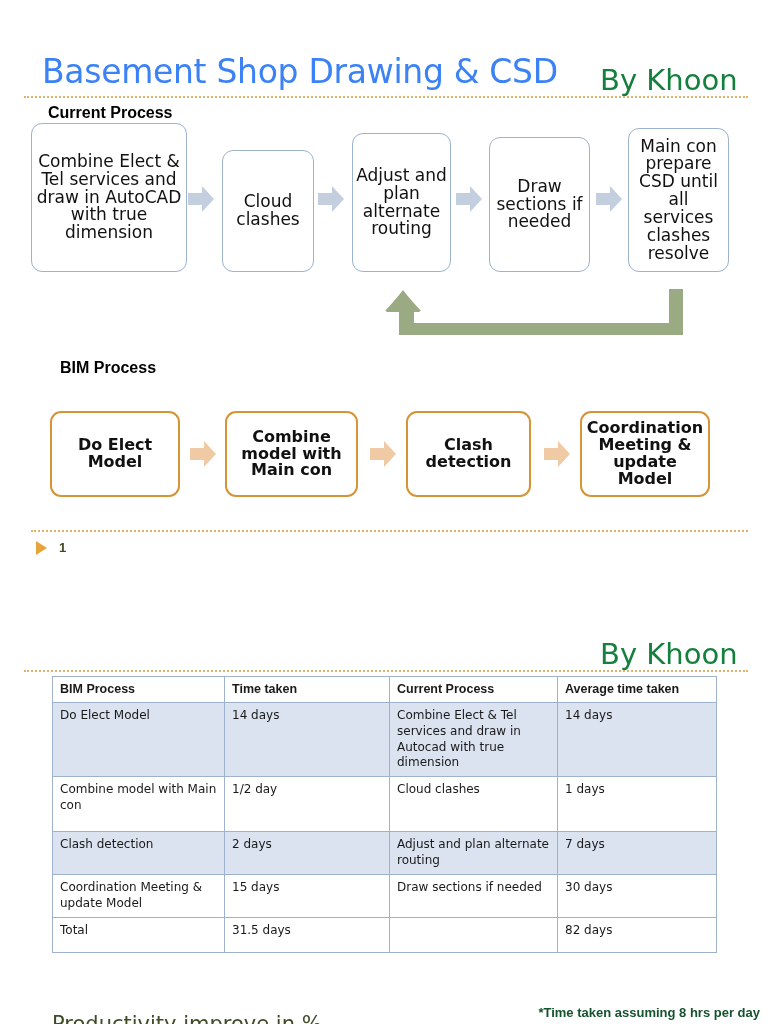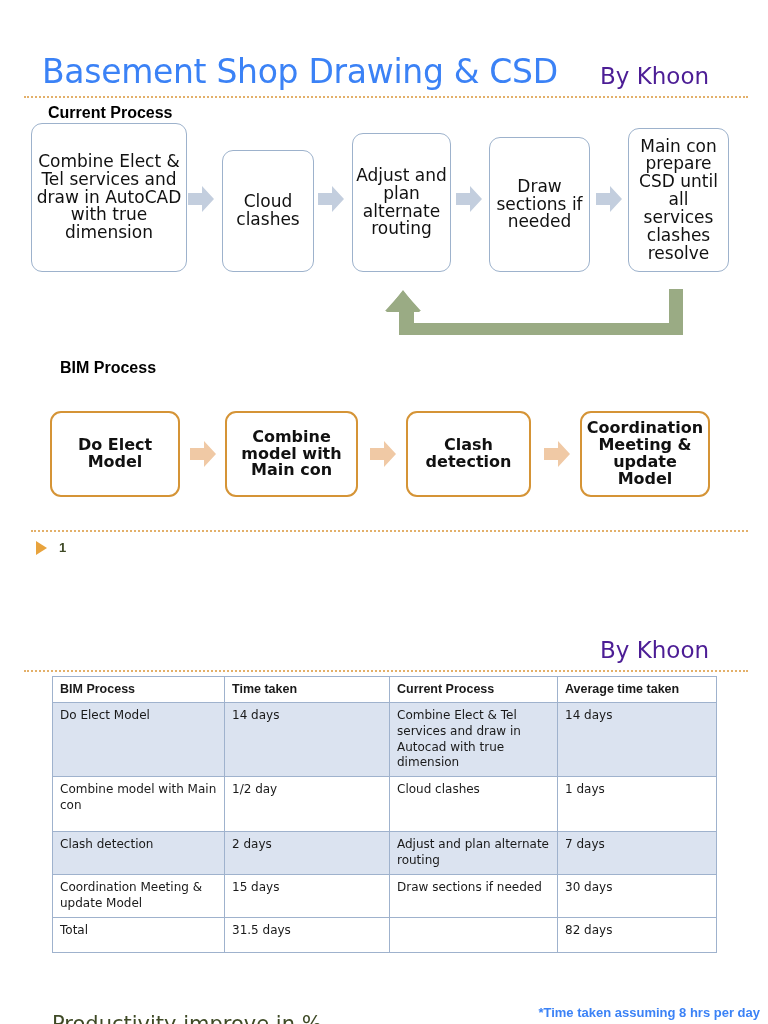--- a/index.html
+++ b/index.html
@@ -34,23 +34,23 @@
     font-family: "DejaVu Sans", sans-serif;
     font-size: 33px;
     font-weight: 400;
     color: #3b82f6;
     letter-spacing: -0.3px;
     white-space: nowrap;
   }
   .byline {
     position: absolute;
     font-family: "DejaVu Sans", sans-serif;
-    font-size: 23px;
+    font-size: 29px;
     font-weight: 400;
-    color: #4c1d95;
+    color: #15803d;
     white-space: nowrap;
   }
   .dotted-rule {
     position: absolute;
     border-top: 2px dotted #e3b06a;
     height: 0;
   }
 
   .sec-label {
     position: absolute;
@@ -157,21 +157,21 @@
   .col-c { width: 168px; }
   .col-d { width: 159px; }
 
   .footnote {
     position: absolute;
     right: 8px;
     top: 1005px;
     font-family: "Liberation Sans", sans-serif;
     font-size: 13px;
     font-weight: bold;
-    color: #3b82f6;
+    color: #14532d;
     white-space: nowrap;
   }
   .bottomcut {
     position: absolute;
     left: 52px;
     top: 1012px;
     font-family: "DejaVu Sans", sans-serif;
     font-size: 21px;
     color: #3f4a26;
     white-space: nowrap;

